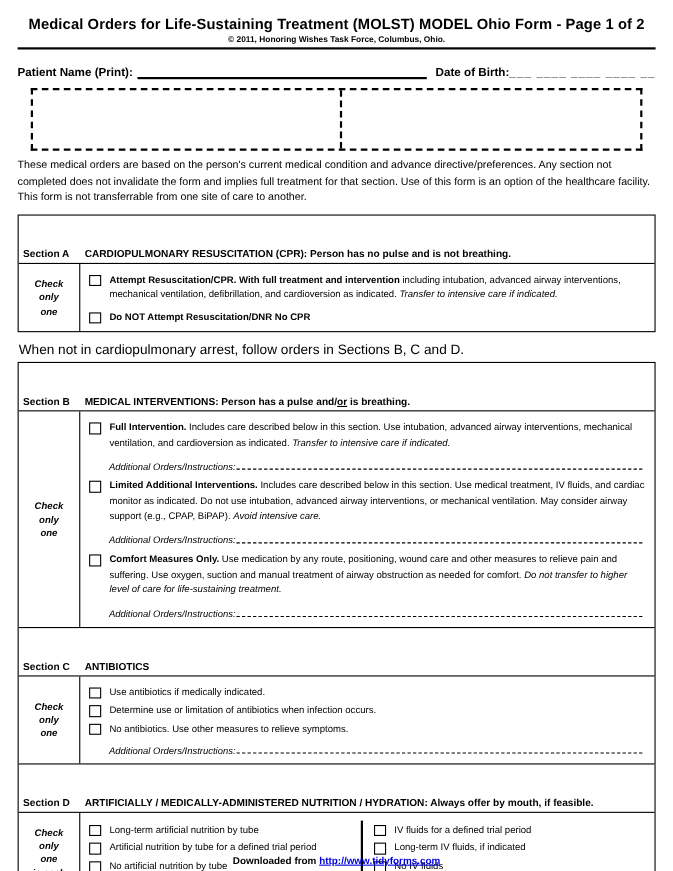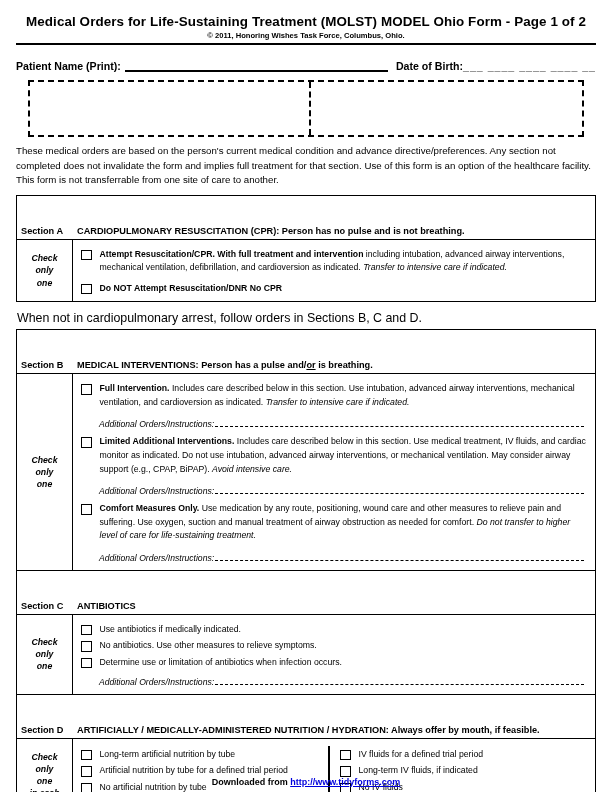--- a/index.html
+++ b/index.html
@@ -156,25 +156,25 @@
       <div class="check-col">Check
 only
 one</div>
       <div class="items-col">
         <div class="cb-item">
           <span class="cb-box"></span>
           <span class="cb-text">Use antibiotics if medically indicated.</span>
         </div>
         <div class="cb-item">
           <span class="cb-box"></span>
+          <span class="cb-text">Determine use or limitation of antibiotics when infection occurs.</span>
+        </div>
+        <div class="cb-item">
+          <span class="cb-box"></span>
           <span class="cb-text">No antibiotics.  Use other measures to relieve symptoms.</span>
-        </div>
-        <div class="cb-item">
-          <span class="cb-box"></span>
-          <span class="cb-text">Determine use or limitation of antibiotics when infection occurs.</span>
         </div>
         <div class="ao-line" style="margin-top:4px;margin-bottom:3px;">
           <span>Additional Orders/Instructions:</span>
           <span class="ao-fill"></span>
         </div>
       </div>
     </div>
 
     <div class="sec-header inner">
       <span class="sec-label">Section D</span>

